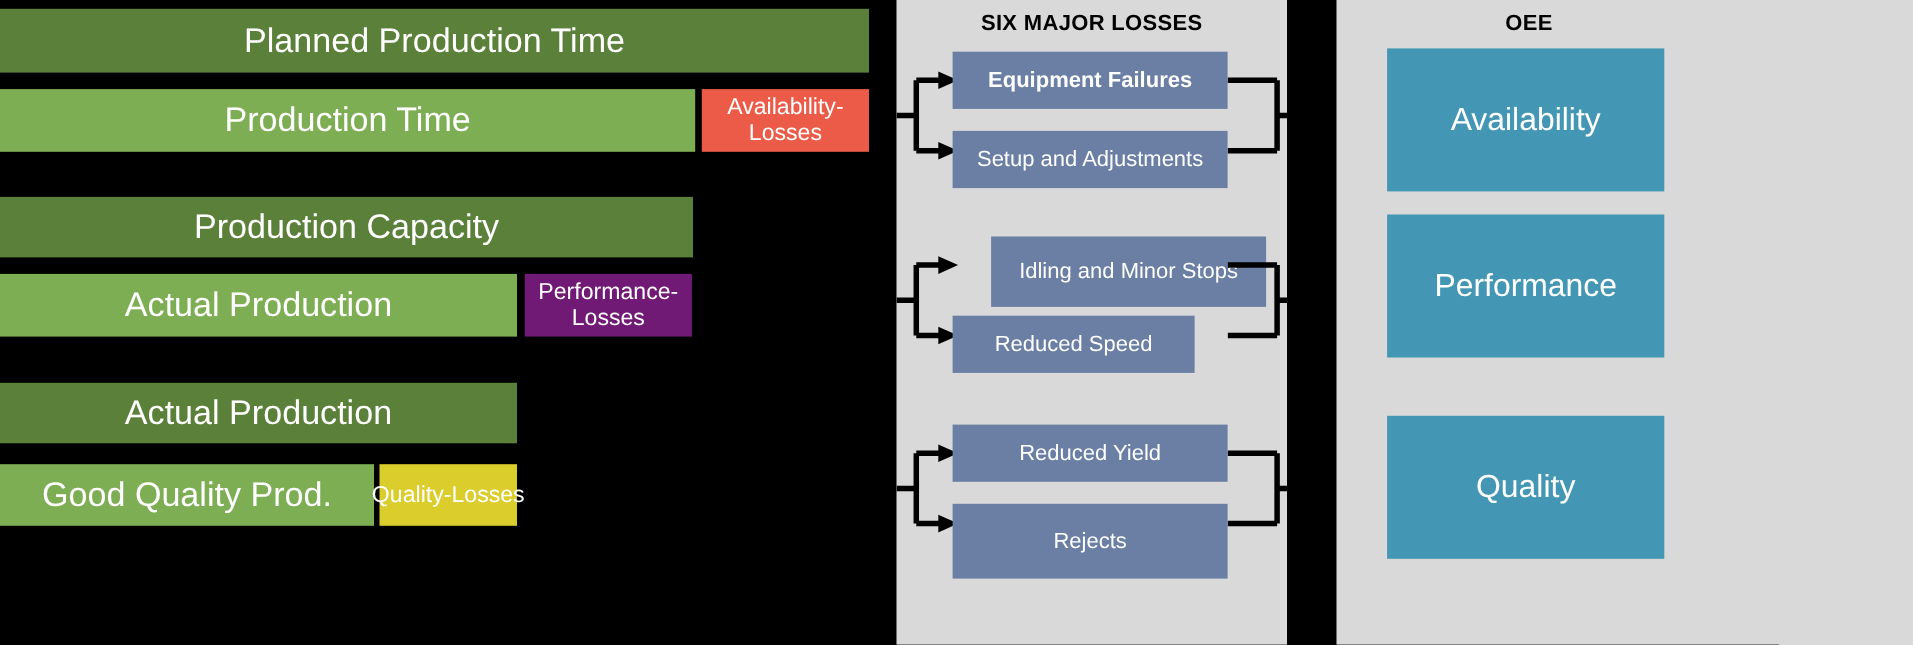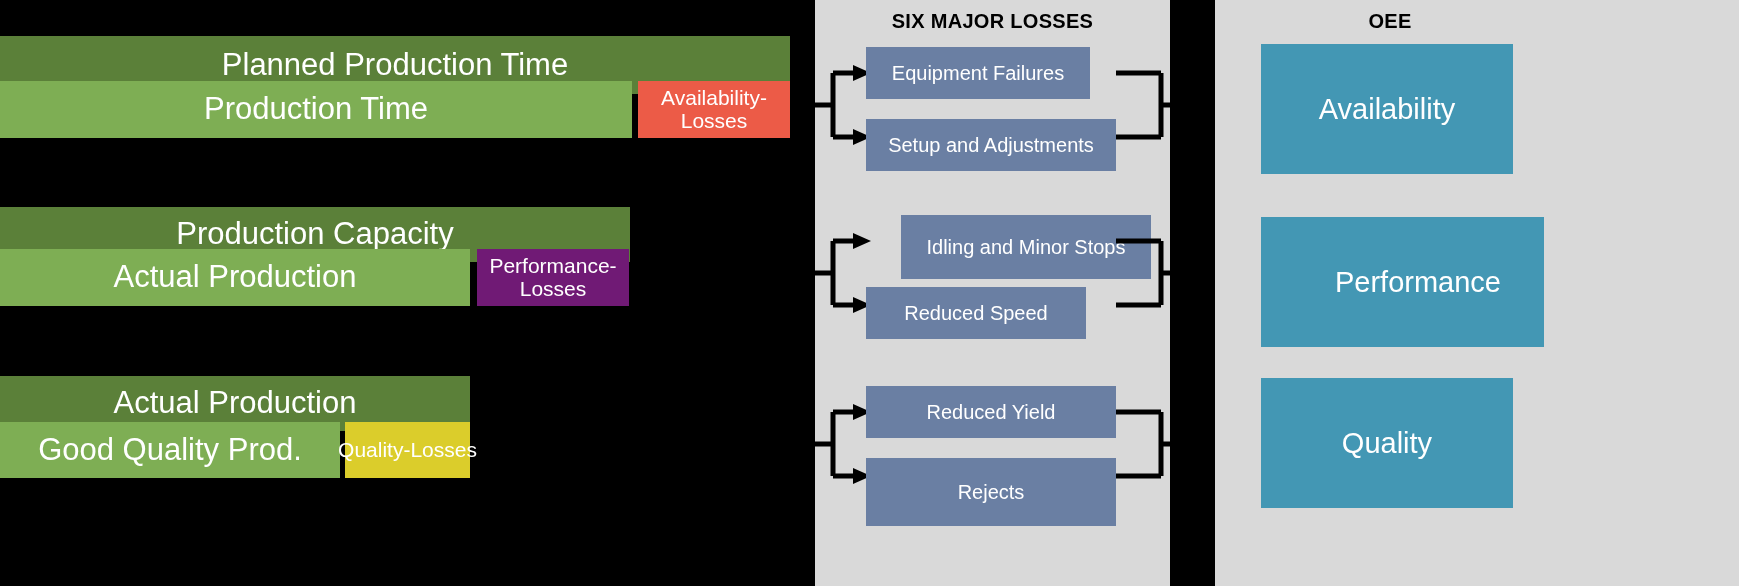--- a/index.html
+++ b/index.html
@@ -12,21 +12,21 @@
 
   
   .bar{
     position:absolute;
     display:flex;align-items:center;justify-content:center;
     color:#ffffff;
     box-sizing:border-box;
     line-height:1.05;
     text-align:center;
   }
-  .bar.dark{background:#5b8039;margin-top:28px;}
+  .bar.dark{background:#5b8039;}
   .bar.light{background:#7eae54;}
   .bar.avail{background:#ec5b47;}
   .bar.perf{background:#701a75;}
   .bar.qual{background:#dbcd2b;}
 
   .lbl-big{font-size:31px;}
   .lbl-small{font-size:21px;}
 
   
   .panel{
@@ -110,21 +110,21 @@
   </div>
 
   <div class="connector" style="left:815px;top:45px;width:60px;height:110px;">
     <svg width="60" height="110" viewBox="0 0 60 110">
       <path d="M0,60 L18,60 M18,28 L18,92 M18,28 L40,28 M18,92 L40,92" stroke="#000" stroke-width="5" fill="none"></path>
       <polygon points="38,20 56,28 38,36" fill="#000"></polygon>
       <polygon points="38,84 56,92 38,100" fill="#000"></polygon>
     </svg>
   </div>
 
-  <div class="lossbox" style="left:866px;top:47px;width:224px;height:52px;">
+  <div class="lossbox" style="left:866px;top:47px;width:250px;height:52px;font-weight:bold;">
     <span>Equipment Failures</span>
   </div>
 
   <div class="lossbox" style="left:866px;top:119px;width:250px;height:52px;">
     <span>Setup and Adjustments</span>
   </div>
 
   <div class="connector" style="left:1116px;top:45px;width:105px;height:110px;">
     <svg width="105" height="110" viewBox="0 0 105 110">
       <path d="M0,28 L45,28 M45,28 L45,92 M0,92 L45,92 M45,60 L85,60" stroke="#000" stroke-width="5" fill="none"></path>
@@ -179,21 +179,21 @@
   </div>
 
   <div class="panel" style="left:1215px;top:0px;width:524px;height:586px;">
     <div class="panel-title" style="top:10px;width:350px;">OEE</div>
   </div>
 
   <div class="oeebox" style="left:1261px;top:44px;width:252px;height:130px;">
     <span>Availability</span>
   </div>
 
-  <div class="oeebox" style="left:1261px;top:217px;width:252px;height:130px;padding-left:31px;">
+  <div class="oeebox" style="left:1261px;top:195px;width:252px;height:130px;">
     <span>Performance</span>
   </div>
 
   <div class="oeebox" style="left:1261px;top:378px;width:252px;height:130px;">
     <span>Quality</span>
   </div>
 
 </div>
 
 </body></html>

